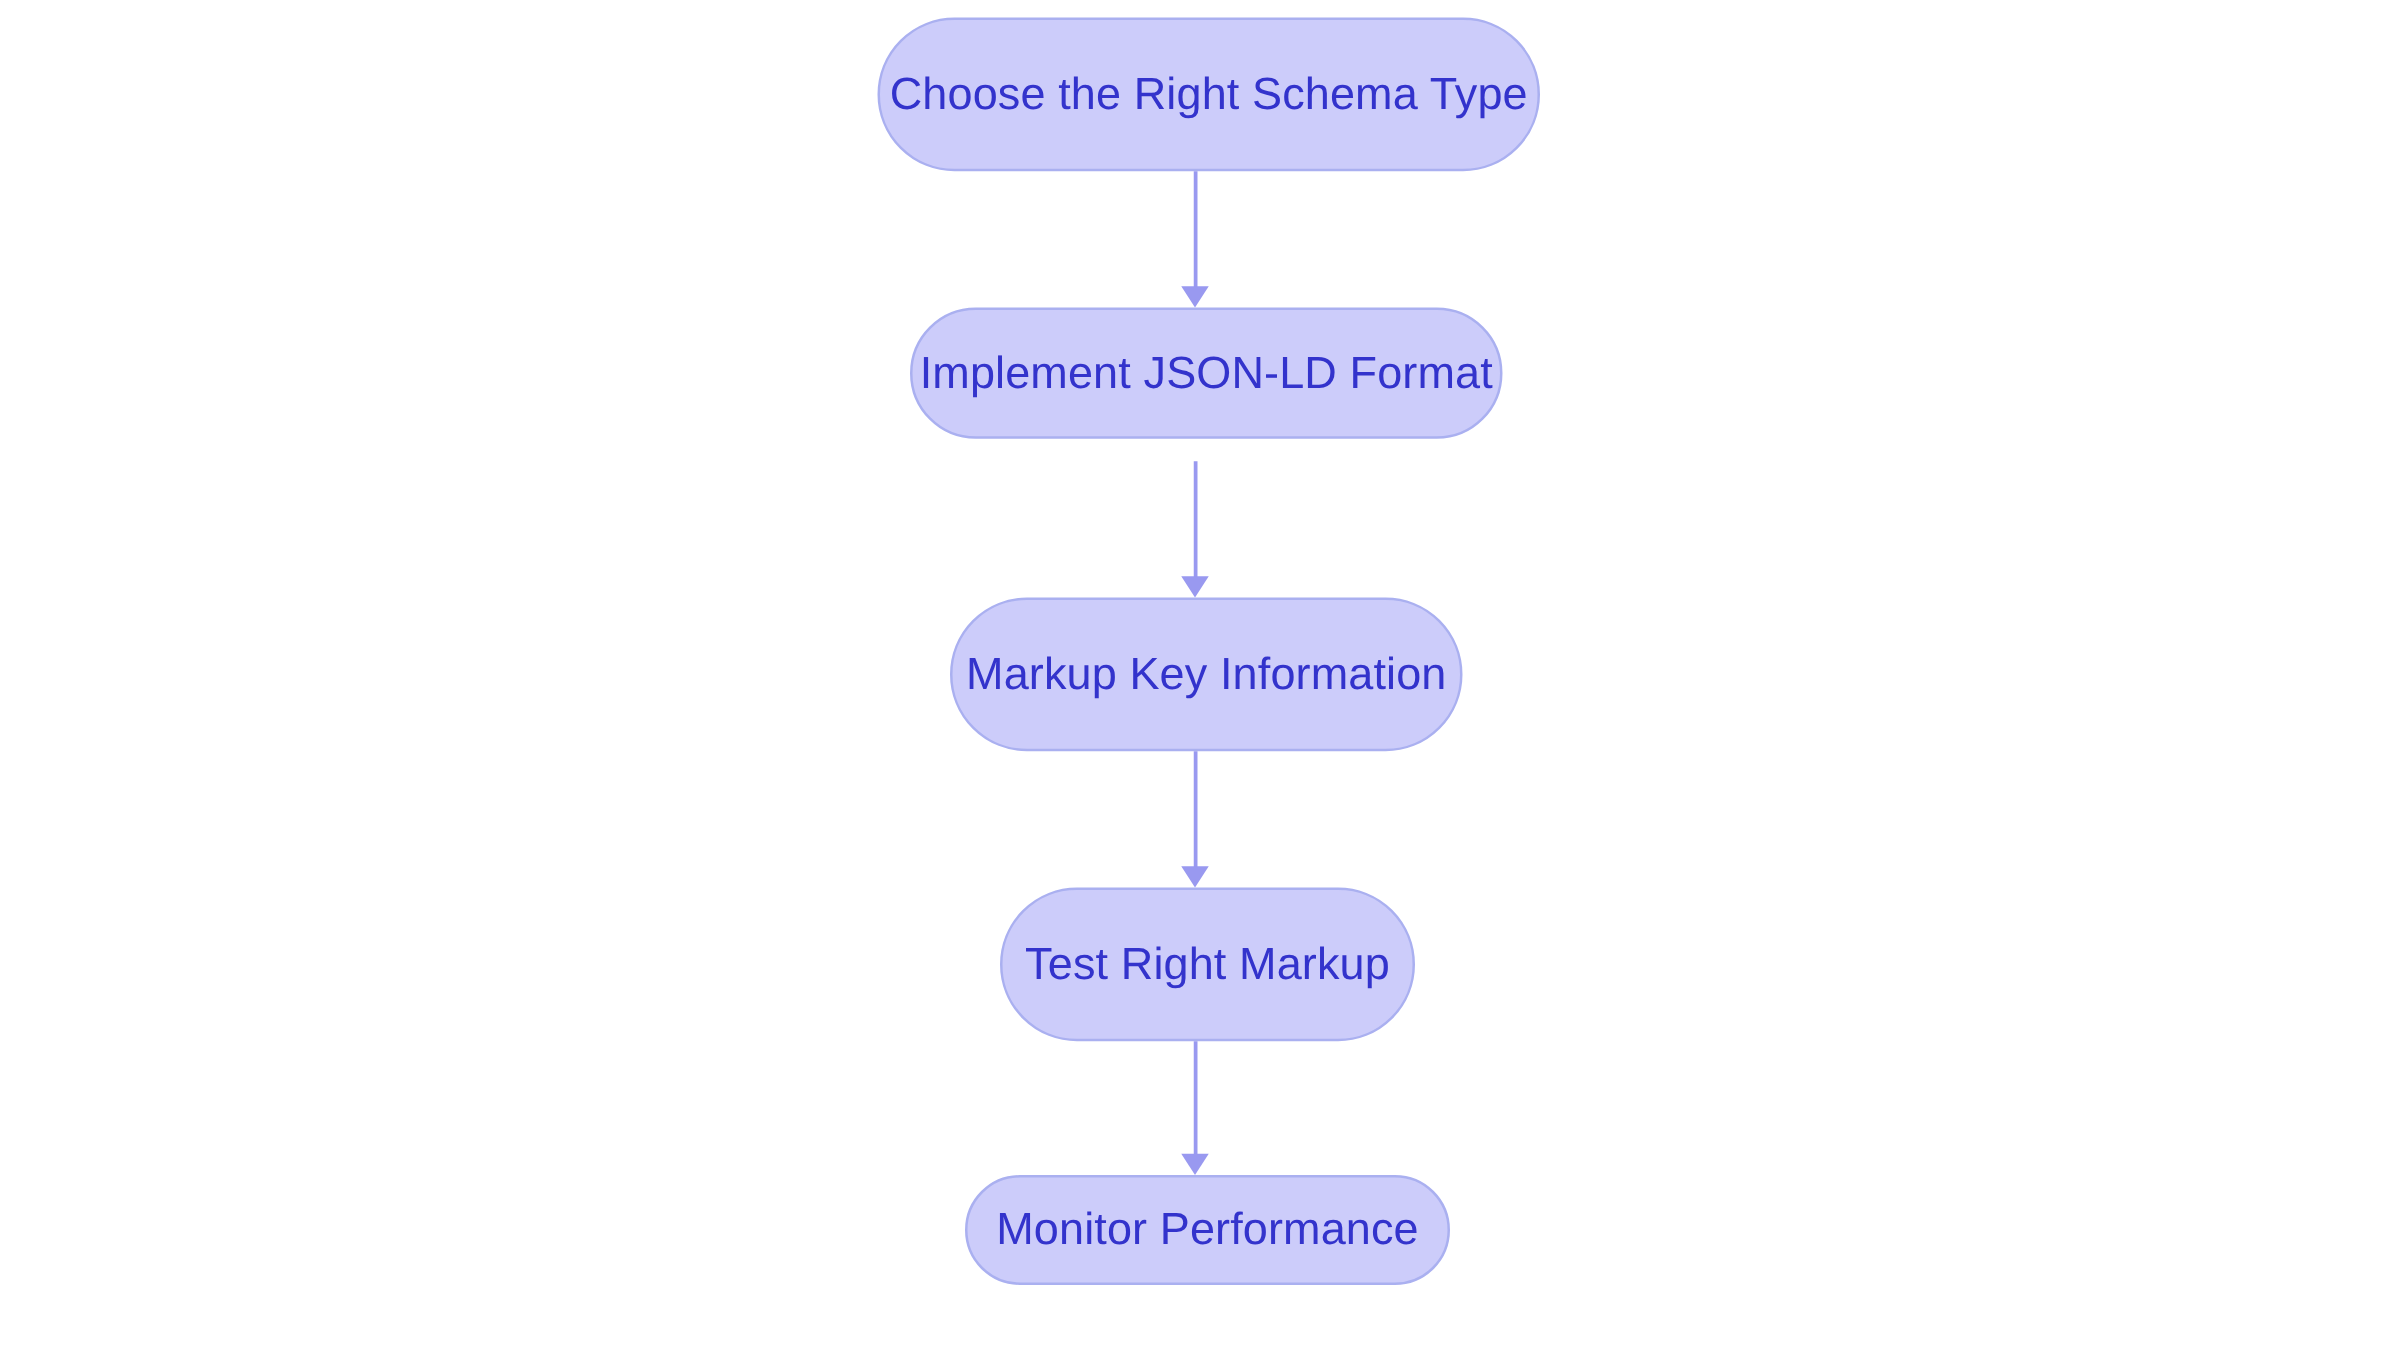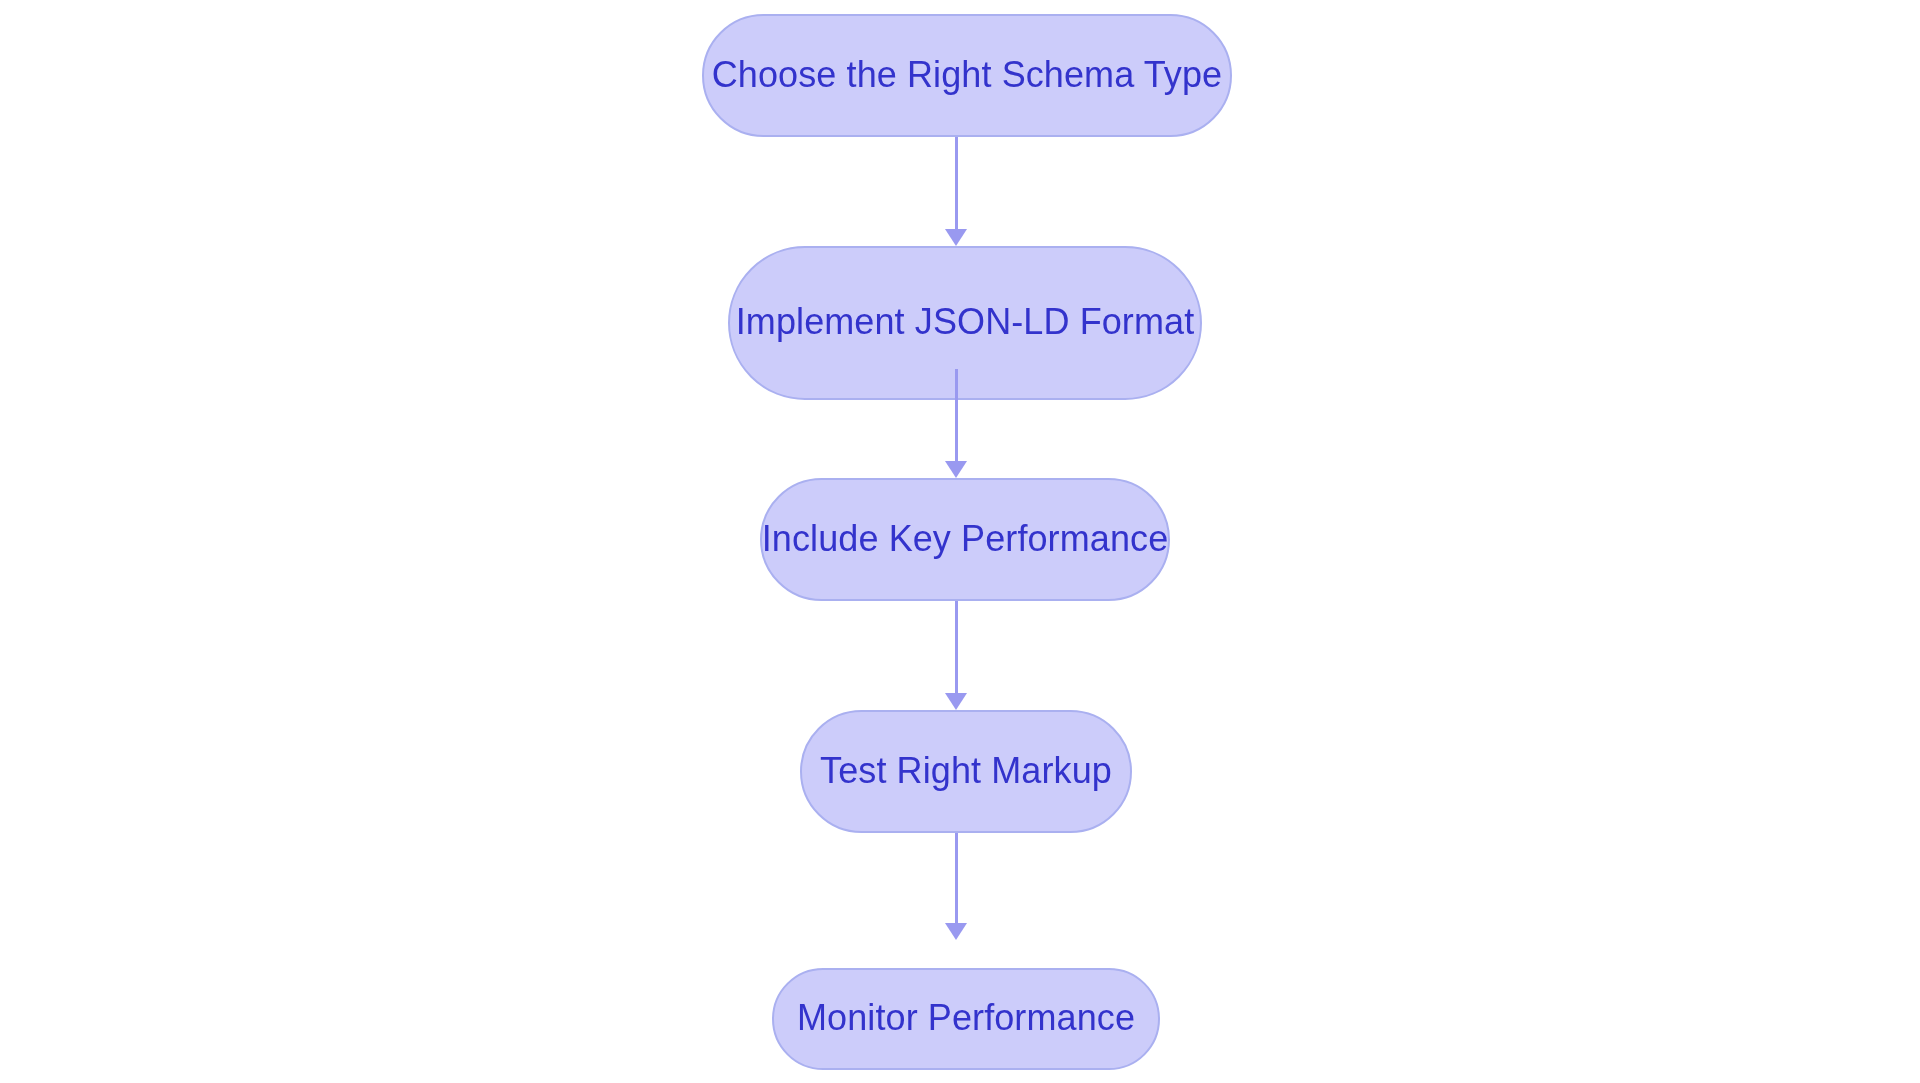--- a/index.html
+++ b/index.html
@@ -74,33 +74,33 @@
 </style>
 </head>
 <body>
 
 <div id="flow-canvas" style="background: rgb(255, 255, 255);">
 
   <div class="flow-node" id="flow-node-1" style="left: 702px; top: 14px; width: 530px; height: 123px; background: rgb(204, 204, 250); border-color: rgb(170, 176, 240); color: rgb(51, 51, 204);">
     <span class="node-label">Choose the Right Schema Type</span>
   </div>
 
-  <div class="flow-node" id="flow-node-2" style="left: 728px; top: 246px; width: 474px; height: 154px; background: rgb(204, 204, 250); border-color: rgb(170, 176, 240); color: rgb(51, 51, 204);">
+  <div class="flow-node" id="flow-node-2" style="left: 728px; top: 246px; width: 474px; height: 105px; background: rgb(204, 204, 250); border-color: rgb(170, 176, 240); color: rgb(51, 51, 204);">
     <span class="node-label">Implement JSON-LD Format</span>
   </div>
 
   <div class="flow-node" id="flow-node-3" style="left: 760px; top: 478px; width: 410px; height: 123px; background: rgb(204, 204, 250); border-color: rgb(170, 176, 240); color: rgb(51, 51, 204);">
-    <span class="node-label">Include Key Performance</span>
+    <span class="node-label">Markup Key Information</span>
   </div>
 
   <div class="flow-node" id="flow-node-4" style="left: 800px; top: 710px; width: 332px; height: 123px; background: rgb(204, 204, 250); border-color: rgb(170, 176, 240); color: rgb(51, 51, 204);">
     <span class="node-label">Test Right Markup</span>
   </div>
 
-  <div class="flow-node" id="flow-node-5" style="left: 772px; top: 940px; width: 388px; height: 102px; background: rgb(204, 204, 250); border-color: rgb(170, 176, 240); color: rgb(51, 51, 204); margin-top: 28px;">
+  <div class="flow-node" id="flow-node-5" style="left: 772px; top: 940px; width: 388px; height: 88px; background: rgb(204, 204, 250); border-color: rgb(170, 176, 240); color: rgb(51, 51, 204);">
     <span class="node-label">Monitor Performance</span>
   </div>
 
   <div class="connector" id="flow-edge-1" style="left: 936px; top: 137px; width: 40px; height: 109px;">
     <div class="conn-line" style="height: 94px; background: rgb(153, 153, 240);"></div>
     <div class="conn-head" style="border-top-color: rgb(153, 153, 240);"></div>
   </div>
 
   <div class="connector" id="flow-edge-2" style="left: 936px; top: 369px; width: 40px; height: 109px;">
     <div class="conn-line" style="height: 94px; background: rgb(153, 153, 240);"></div>

